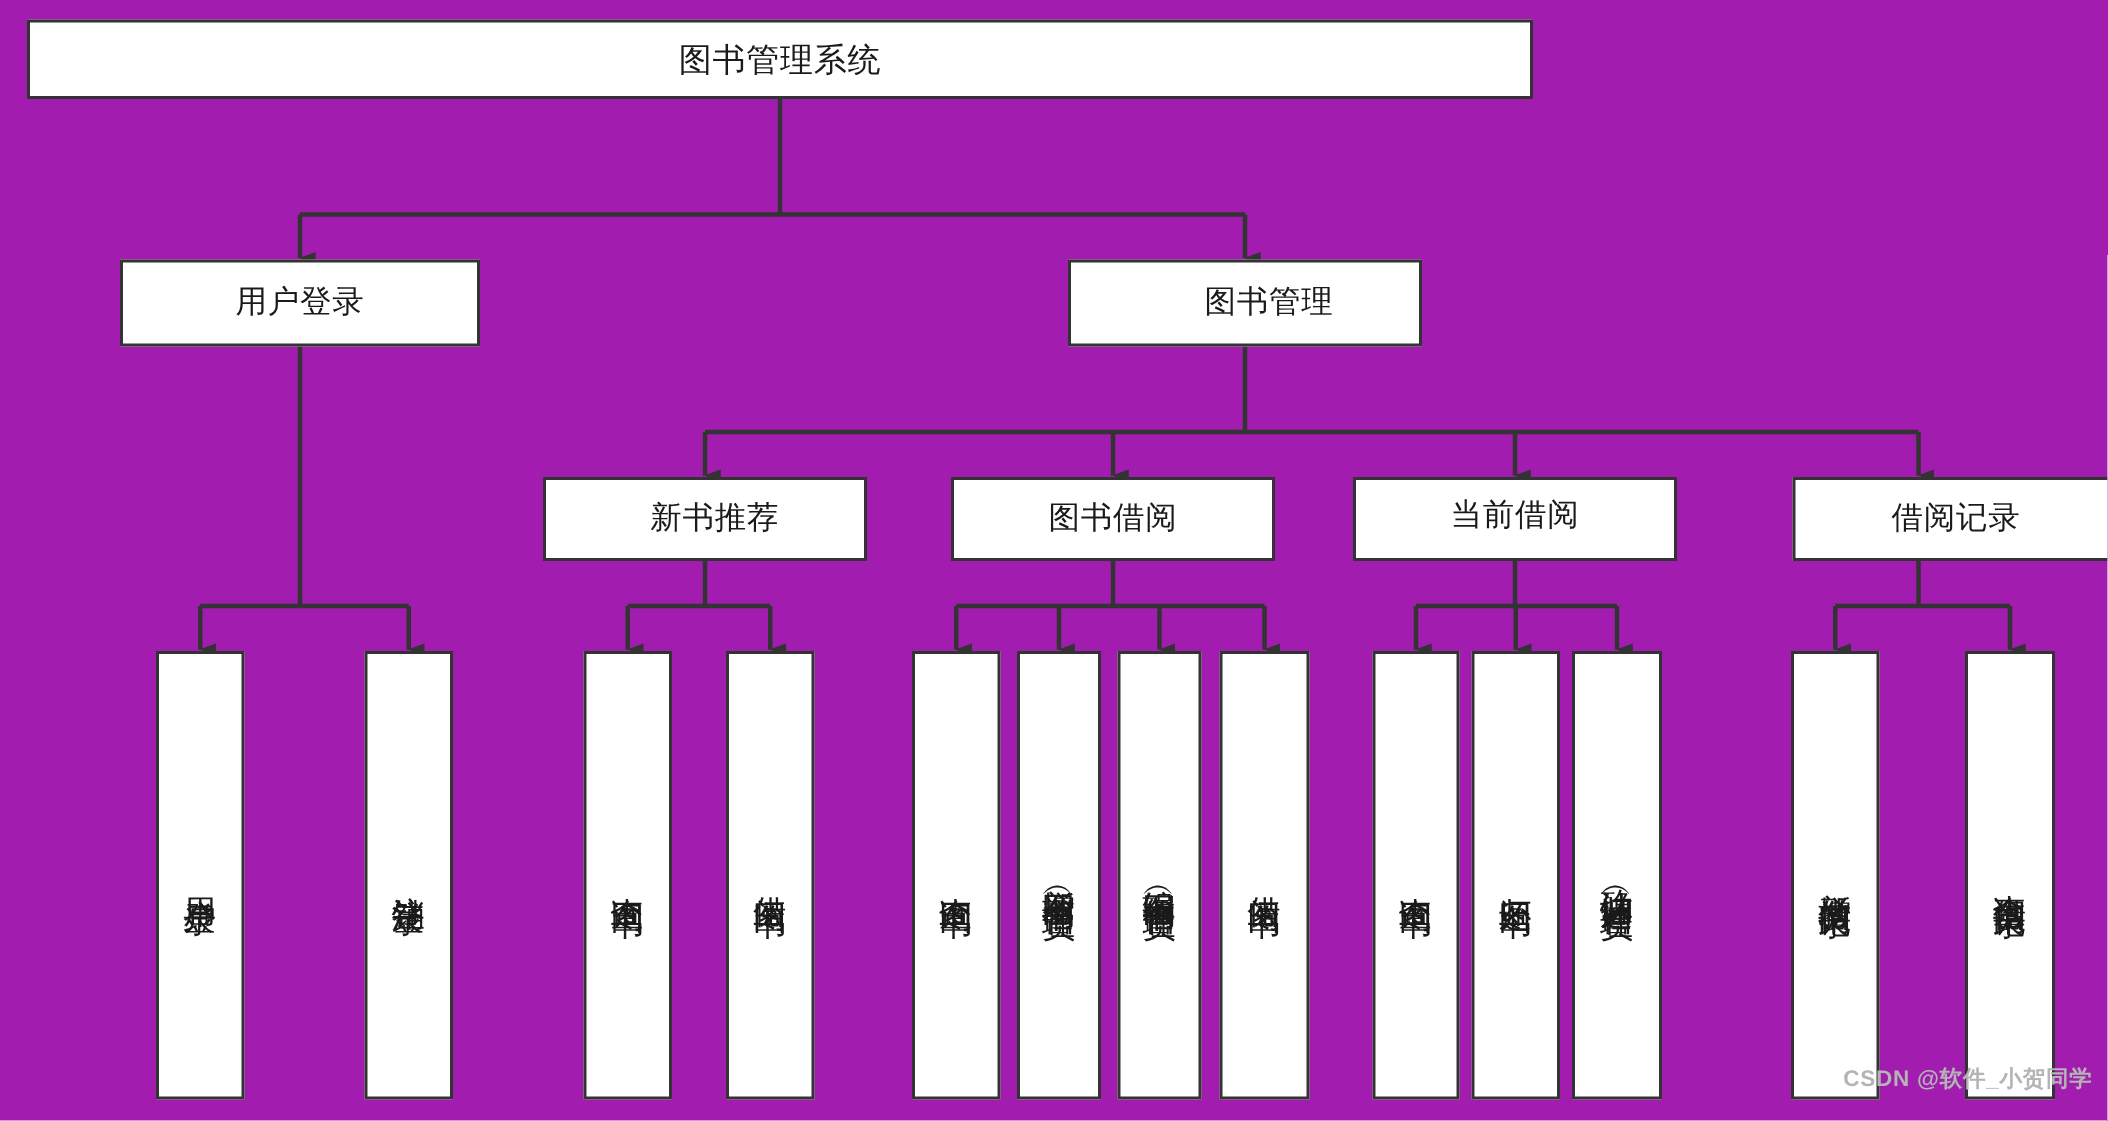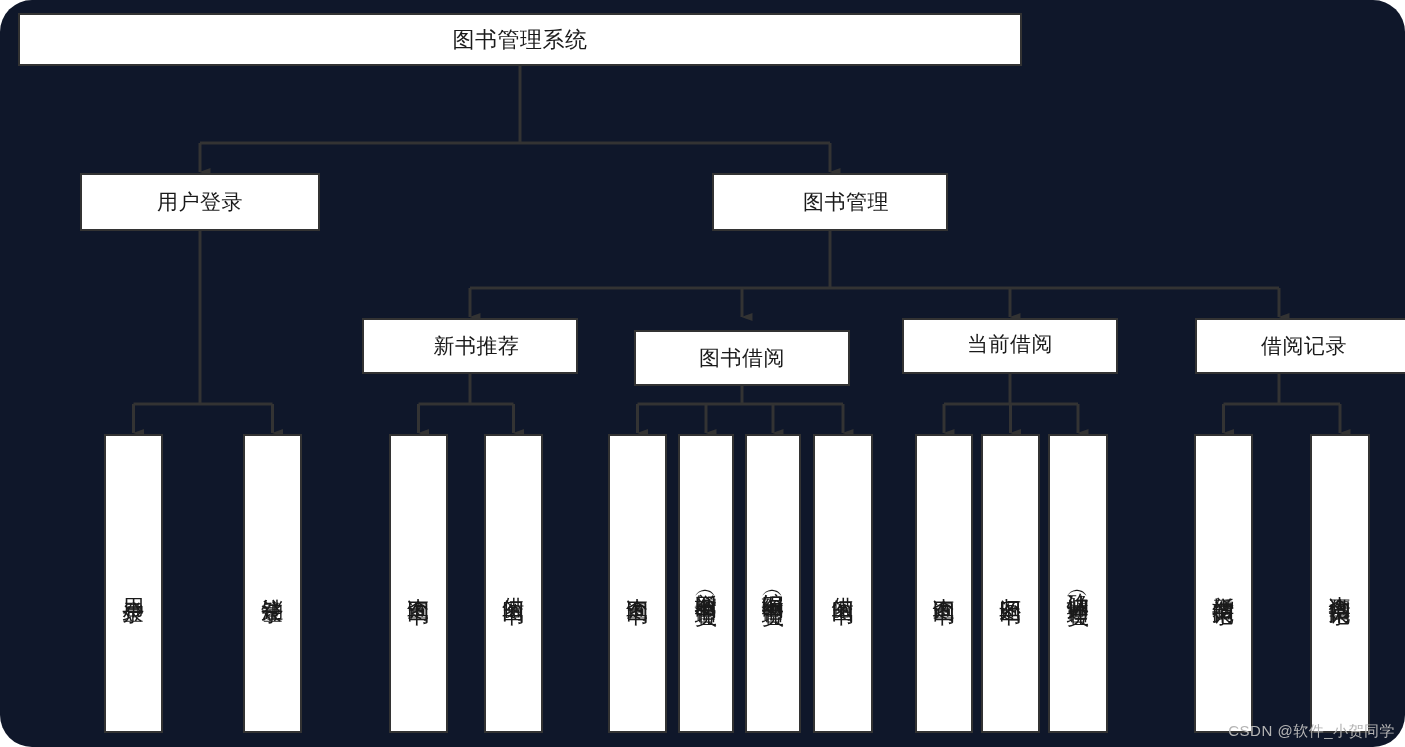--- a/index.html
+++ b/index.html
@@ -7,23 +7,22 @@
     padding: 0;
     background: #ffffff;
   }
   body {
     font-family: "Liberation Sans", "DejaVu Sans", sans-serif;
   }
   #diagram-root {
     position: relative;
     width: 1405px;
     height: 747px;
-    background: #0f172a;
+    background: #a21caf;
     overflow: hidden;
-    border-radius: 32px;
   }
   #diagram-svg {
     position: absolute;
     left: 0;
     top: 0;
     width: 1405px;
     height: 747px;
   }
   .node-box {
     position: absolute;
@@ -49,26 +48,27 @@
     letter-spacing: 2px;
     white-space: normal;
     text-align: center;
   }
   .node-box.level0 .node-label { font-size: 22px; }
   .node-box.level1 .node-label { font-size: 21px; }
   .node-box.level2 .node-label { font-size: 21px; }
   #watermark {
     position: absolute;
     right: 10px;
-    bottom: 6px;
+    bottom: 18px;
     font-size: 15px;
     color: #b4b4b4;
     letter-spacing: 0.5px;
     white-space: nowrap;
     pointer-events: none;
+    font-weight: bold;
   }
 </style>
 </head>
 <body>
 
 <div id="diagram-root">
 
   <svg id="diagram-svg" viewBox="0 0 1405 747" xmlns="http://www.w3.org/2000/svg">
     <defs>
       <marker id="arrowhead" markerWidth="9" markerHeight="11" refX="4.5" refY="10.5" orient="auto" markerUnits="userSpaceOnUse">
@@ -118,21 +118,21 @@
       </div>
       <div class="node-box level1" style="left: 80px; top: 173px; width: 240px; height: 58px;">
         <span class="node-label">用户登录</span>
       </div>
       <div class="node-box level1" style="left: 712px; top: 173px; width: 236px; height: 58px; padding-left: 32px;">
         <span class="node-label">图书管理</span>
       </div>
       <div class="node-box level2" style="left: 362px; top: 318px; width: 216px; height: 56px; padding-left: 13px;">
         <span class="node-label">新书推荐</span>
       </div>
-      <div class="node-box level2" style="left: 634px; top: 330px; width: 216px; height: 56px;">
+      <div class="node-box level2" style="left: 634px; top: 318px; width: 216px; height: 56px;">
         <span class="node-label">图书借阅</span>
       </div>
       <div class="node-box level2" style="left: 902px; top: 318px; width: 216px; height: 56px; font-family: Liberation Mono, monospace;">
         <span class="node-label">当前借阅</span>
       </div>
       <div class="node-box level2" style="left: 1184px; top: 318px; width: 218px; height: 56px; margin-left: 11px;">
         <span class="node-label">借阅记录</span>
       </div>
       <div class="node-box level3 vertical" style="left: 104px; top: 434px; width: 59px; height: 299px;">
         <span class="node-label">用户登录</span>

